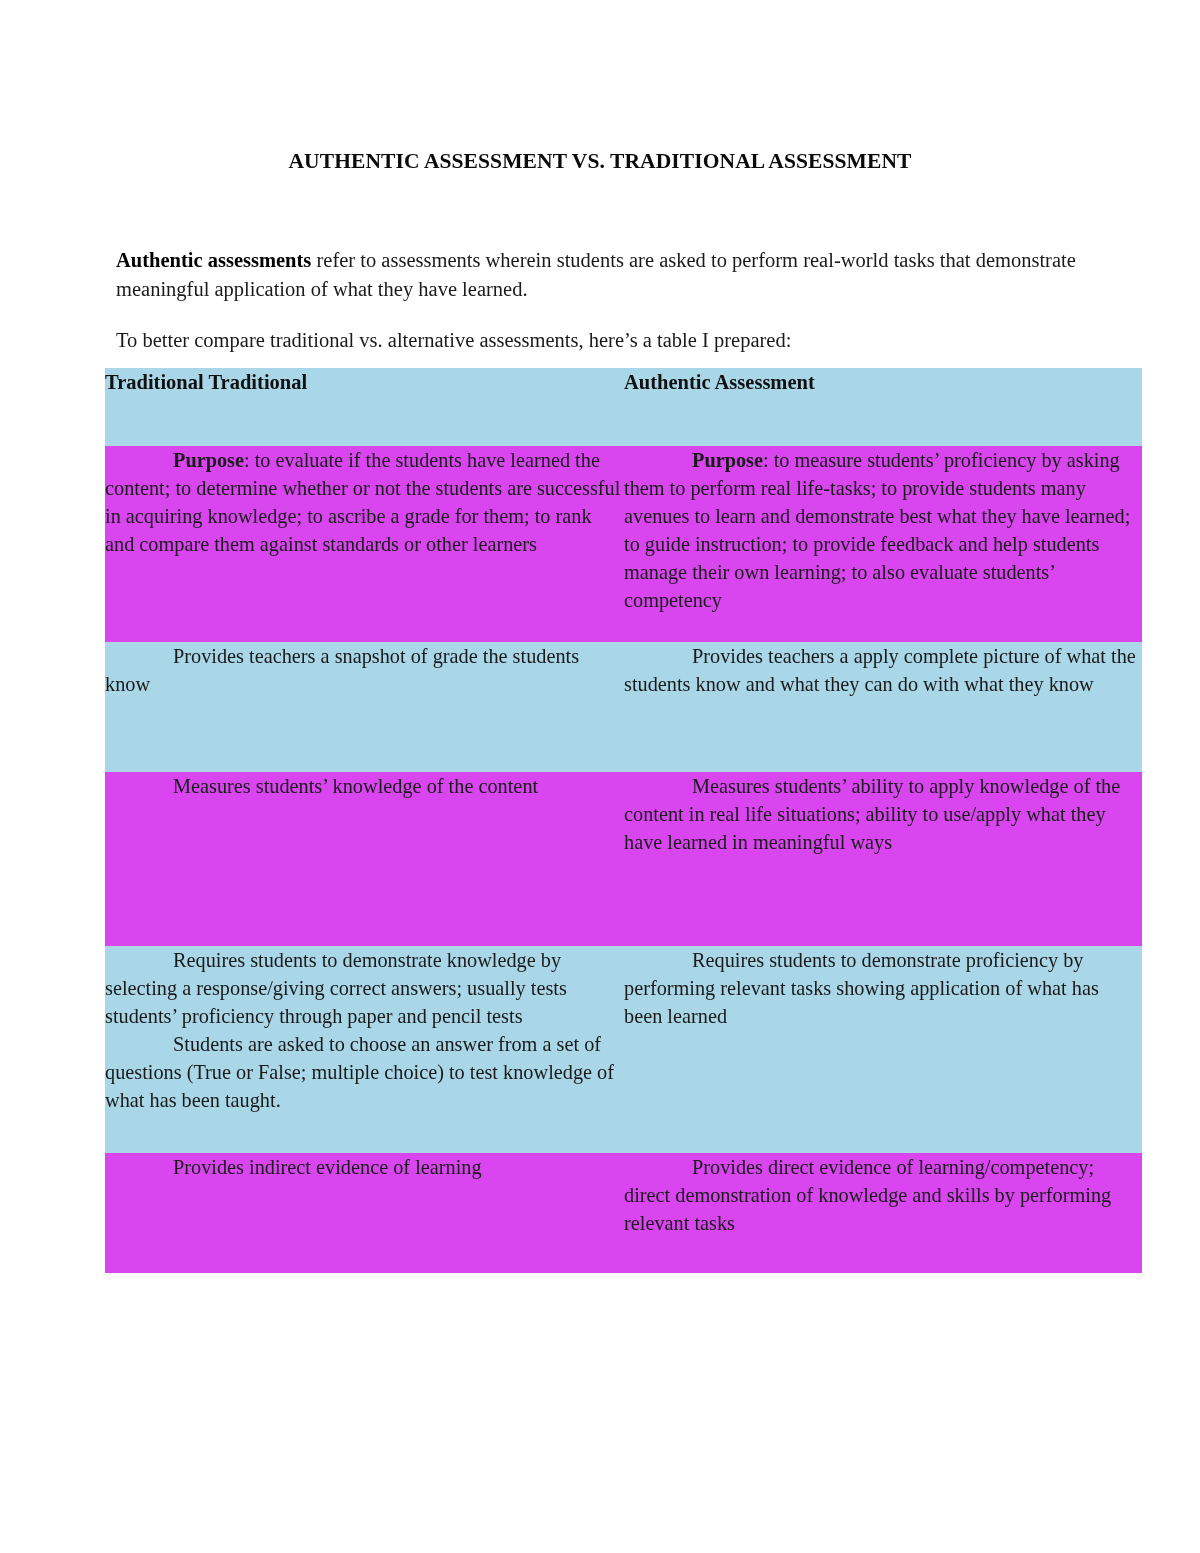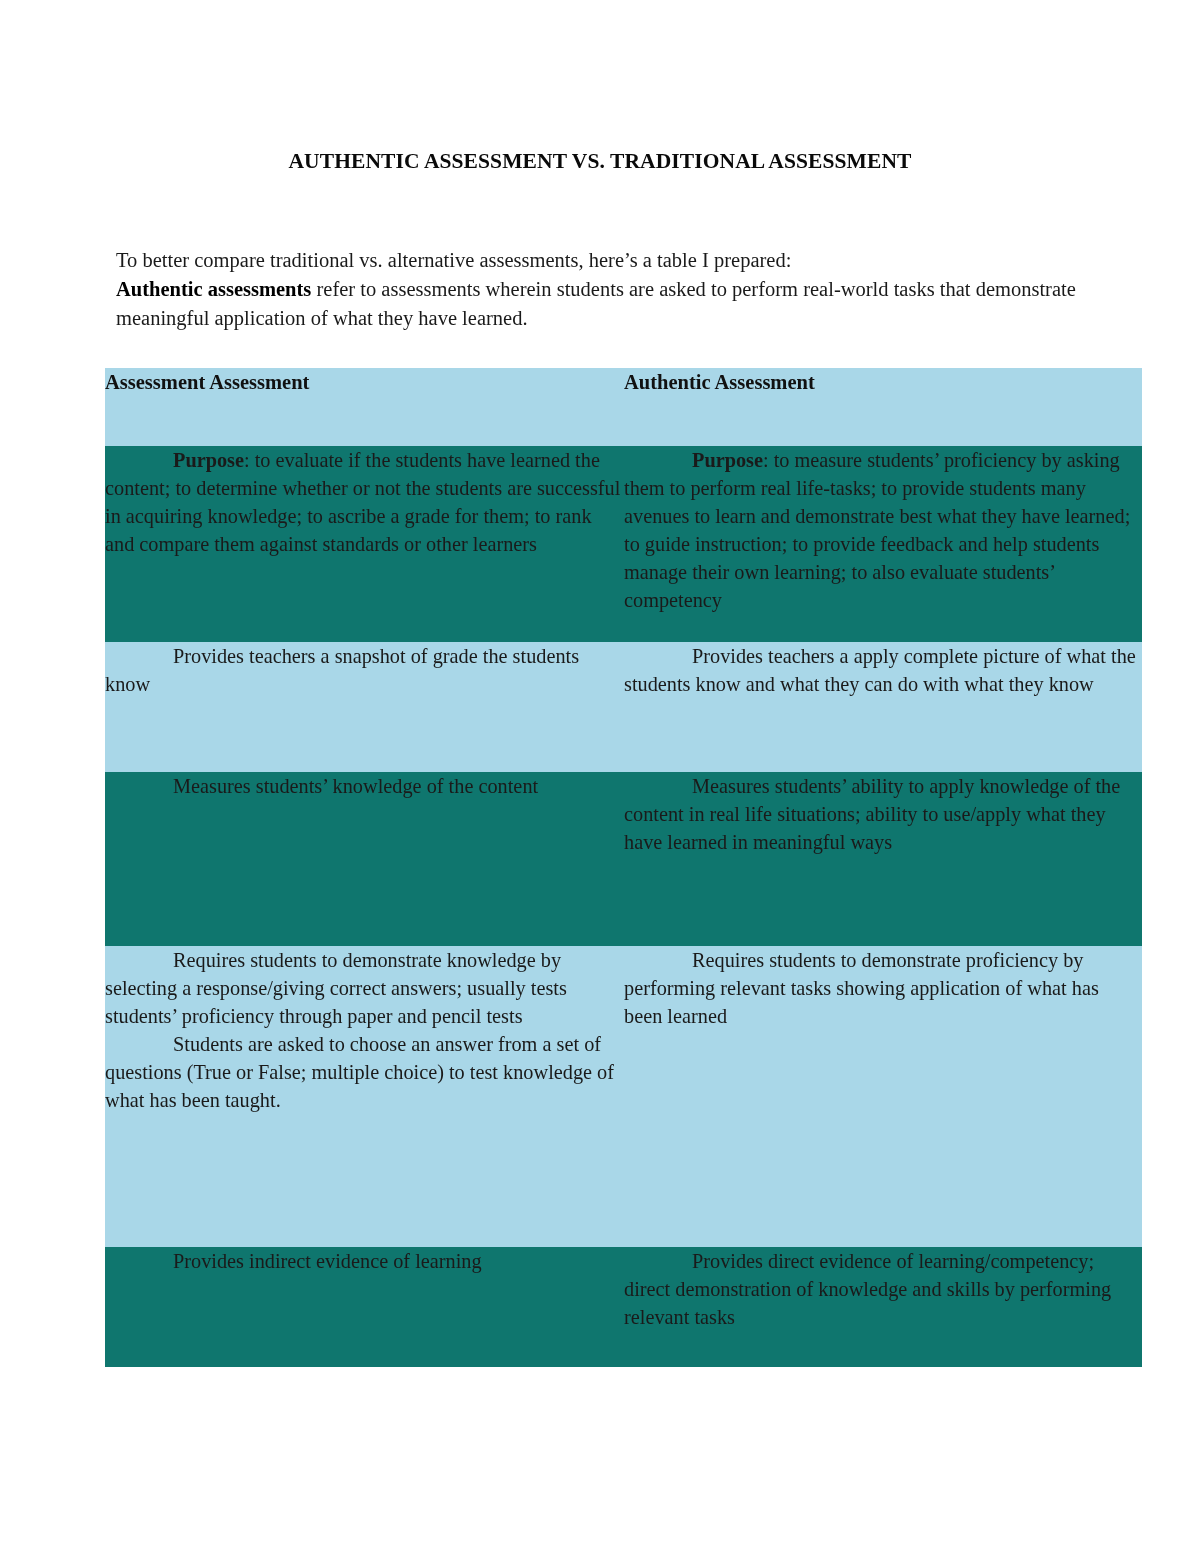--- a/index.html
+++ b/index.html
@@ -61,69 +61,69 @@
   .cmp-table th {
     vertical-align: top;
     padding: 0;
     border: 0;
     font-size: 20.3px;
     line-height: 1.38;
     color: #1a1a1a;
     text-align: left;
   }
   .shaded { background: #a9d7e8; }
-  .plain  { background: #0f766e; margin-top: 48px; }
+  .plain  { background: #d946ef; margin-top: 48px; }
 
   .cellpad {
     padding: 14px 12px 14px 12px;
   }
   .hdrpad {
     padding: 22px 12px 34px 12px;
   }
   .hdr-text {
     font-weight: bold;
     font-size: 20.5px;
     color: #111111;
   }
   .indent { text-indent: 68px; }
   .gap-top { margin-top: 23px; }
   p.cell-p { margin: 0; }
 
   .h-row-1 td { height: 78px; }
   .r-purpose td { height: 196px; }
   .r-snapshot td { height: 130px; }
   .r-measures td { height: 174px; }
-  .r-requires td { height: 301px; margin-top: 12px; }
+  .r-requires td { height: 207px; margin-top: 12px; }
   .r-indirect td { height: 120px; }
   .r-cognitive td { height: 70px; }
 
   .clip-last { overflow: hidden; }
 </style>
 </head>
 <body>
 
 <div class="page">
 
   <h1 class="doc-title">AUTHENTIC ASSESSMENT VS. TRADITIONAL ASSESSMENT</h1>
 
   <div class="body-block">
+    <p class="para"><b>Authentic assessments</b><span> refer to assessments wherein students are asked to perform real-world tasks that demonstrate meaningful application of what they have learned.</span></p>
     <p class="para second">To better compare traditional vs. alternative assessments, here’s a table I prepared:</p>
-    <p class="para"><b>Authentic assessments</b><span> refer to assessments wherein students are asked to perform real-world tasks that demonstrate meaningful application of what they have learned.</span></p>
   </div>
 
   <table class="cmp-table">
     <colgroup>
         <col class="c1">
         <col class="c2">
       </colgroup>
     <tbody>
 
       <tr class="h-row-1">
         <td class="shaded hdrpad">
-          <span class="hdr-text">Assessment Assessment</span>
+          <span class="hdr-text">Traditional Traditional</span>
         </td>
         <td class="shaded hdrpad">
           <span class="hdr-text">Authentic Assessment</span>
         </td>
       </tr>
 
       <tr class="r-purpose">
         <td class="plain cellpad">
           <p class="cell-p indent"><b>Purpose</b><span>: to evaluate if the students have learned the content; to determine whether or not the students are successful in acquiring knowledge; to ascribe a grade for them; to rank and compare them against standards or other learners</span></p>
         </td>

